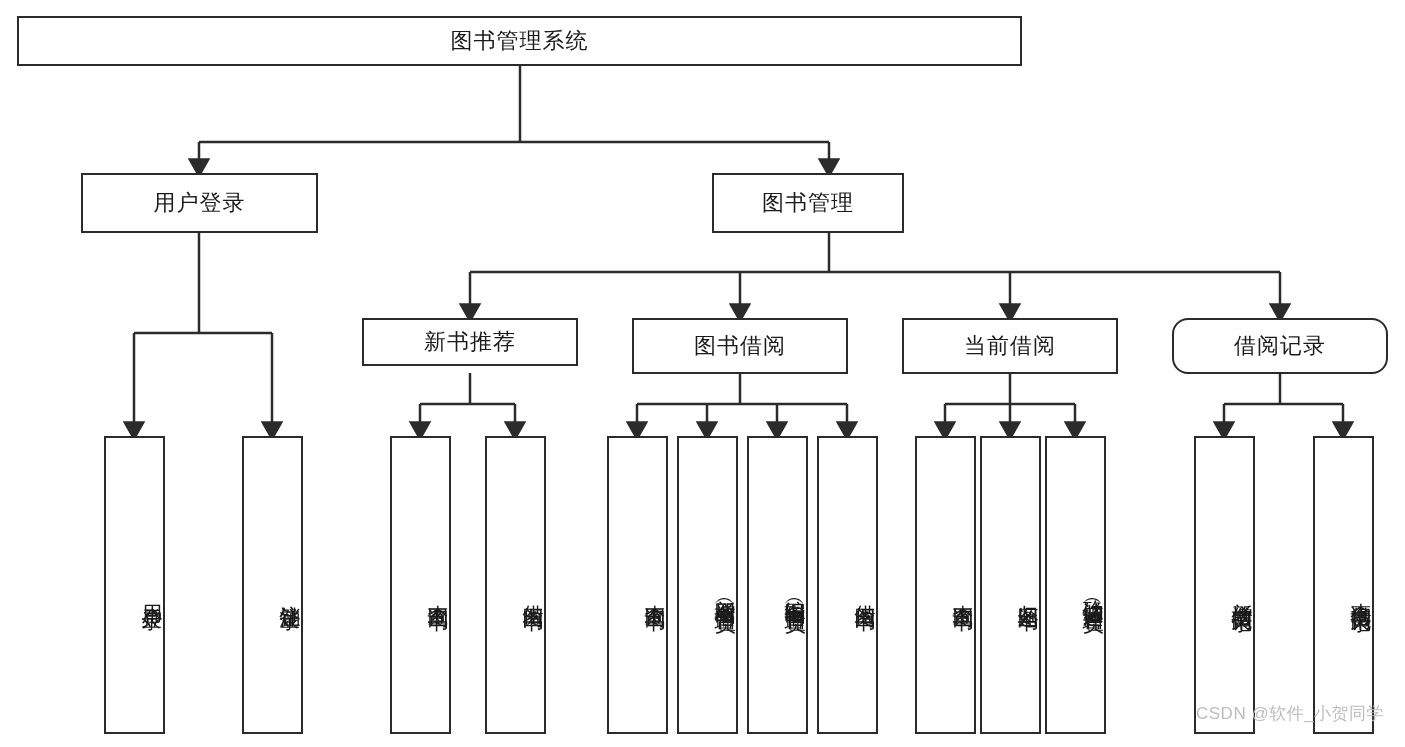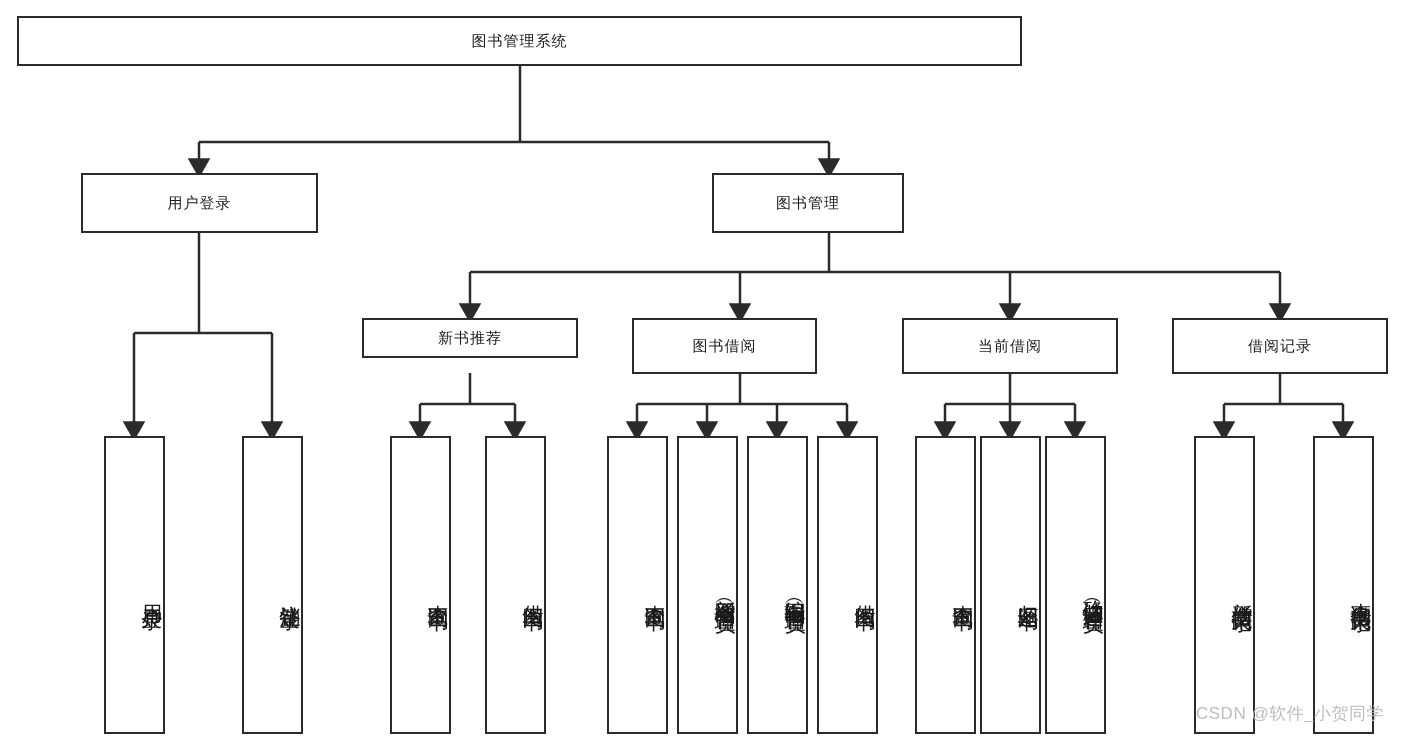--- a/index.html
+++ b/index.html
@@ -29,21 +29,21 @@
     position: absolute;
     box-sizing: border-box;
     background: #ffffff;
     border: 2px solid #2b2b2b;
     display: flex;
     align-items: center;
     justify-content: center;
     color: #1a1a1a;
   }
   .node.horiz {
-    font-size: 15px;
+    font-size: 22px;
     letter-spacing: 1px;
   }
   .node.vert {
     writing-mode: vertical-rl;
     text-orientation: upright;
     font-size: 21px;
     letter-spacing: 2px;
     align-items: flex-start;
     justify-content: center;
     padding-top: 14px;
@@ -120,30 +120,30 @@
     <span>图书管理系统</span>
   </div>
 
   <div class="node horiz" style="left:81px; top:173px; width:237px; height:60px;">
     <span>用户登录</span>
   </div>
   <div class="node horiz" style="left:712px; top:173px; width:192px; height:60px;">
     <span>图书管理</span>
   </div>
 
-  <div class="node horiz" style="left:362px; top:318px; width:216px; height:40px;">
+  <div class="node horiz" style="left:362px; top:318px; width:216px; height:48px;">
     <span>新书推荐</span>
   </div>
-  <div class="node horiz" style="left:632px; top:318px; width:185px; height:56px;">
+  <div class="node horiz" style="left:632px; top:318px; width:216px; height:56px;">
     <span>图书借阅</span>
   </div>
   <div class="node horiz" style="left:902px; top:318px; width:216px; height:56px;font-family:Liberation Serif, serif;">
     <span>当前借阅</span>
   </div>
-  <div class="node horiz" style="left:1172px; top:318px; width:216px; height:56px;">
+  <div class="node horiz" style="left:1172px; top:318px; width:216px; height:56px;border-radius:16px;">
     <span>借阅记录</span>
   </div>
 
   <div class="node vert" style="left:104px; top:436px; width:61px; height:298px;">
     <span>用户登录</span>
   </div>
   <div class="node vert" style="left:242px; top:436px; width:61px; height:298px;">
     <span>注销登录</span>
   </div>
 

